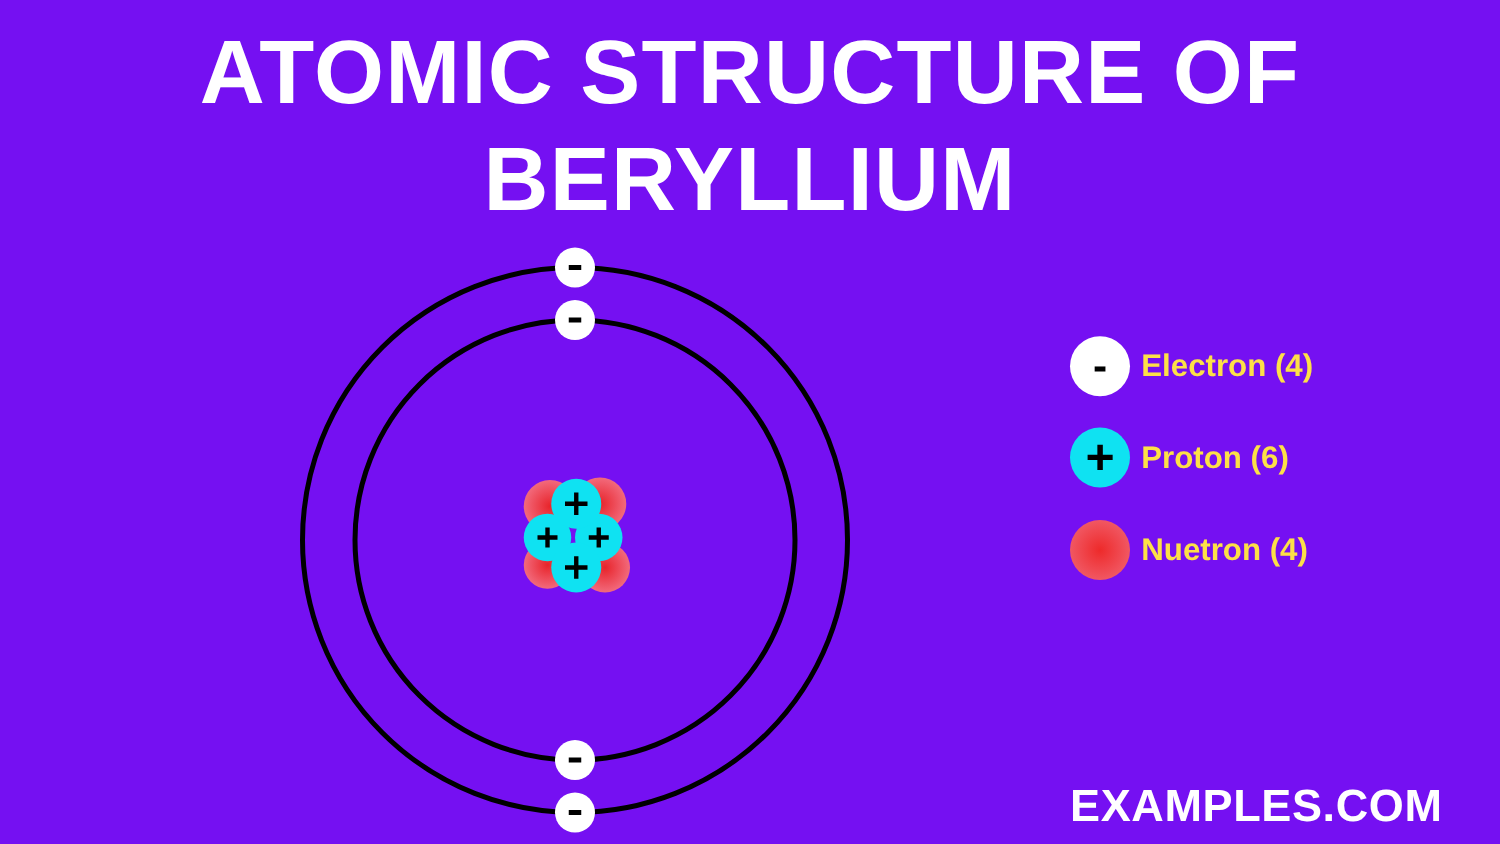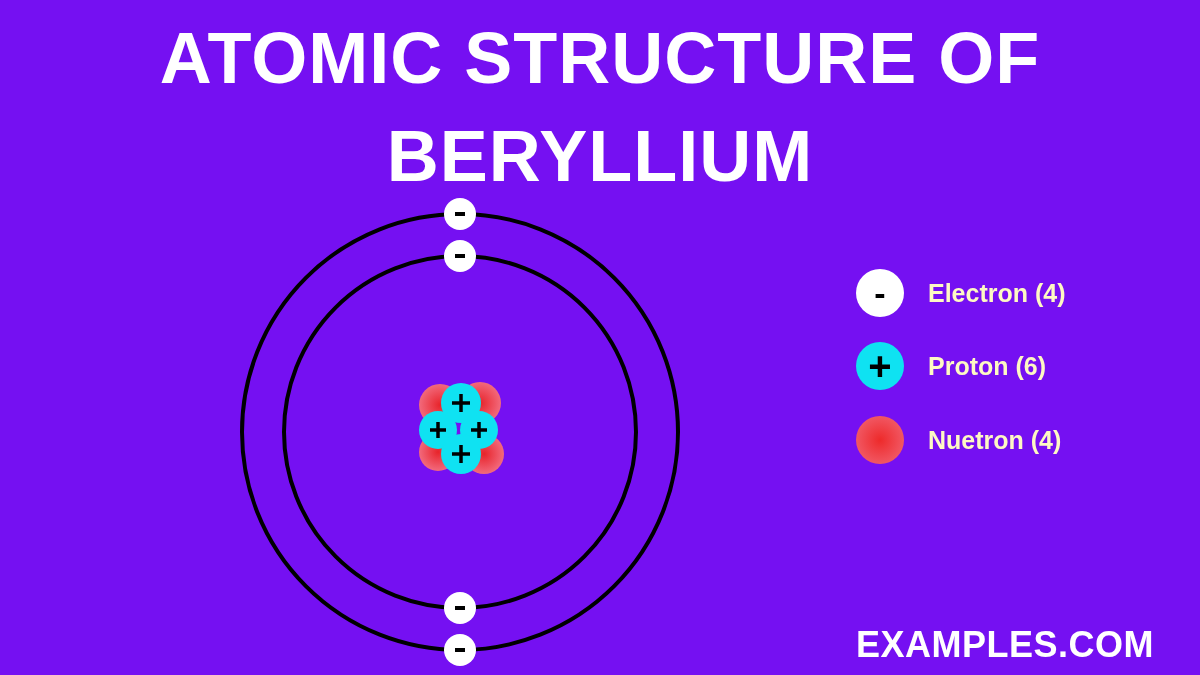--- a/index.html
+++ b/index.html
@@ -1,22 +1,22 @@
 <!DOCTYPE html>
 <html><head>
 <meta charset="utf-8">
 <style>
   html, body { margin:0; padding:0; }
   body { width:1200px; height:675px; overflow:hidden; background:#7510f2; position:relative; font-family:"Liberation Sans", sans-serif; }
   .title { position:absolute; left:0; width:1200px; text-align:center; color:#fff; font-weight:bold; font-size:72px; letter-spacing:1px; line-height:1; }
   #t1 { top:22px; }
-  #t2 { top:108px;margin-top:12px; }
+  #t2 { top:108px; }
   svg.diagram { position:absolute; left:0; top:0; }
   .legend-item { position:absolute; left:856px; display:flex; align-items:center; }
-  .legend-label { color:#fef9c3; font-weight:bold; font-size:25px; margin-left:24px; }
+  .legend-label { color:#fde047; font-weight:bold; font-size:25px; margin-left:9px; }
   .leg-icon { width:48px; height:48px; border-radius:50%; display:flex; align-items:center; justify-content:center; font-weight:bold; color:#000; }
   .leg-e { background:#fff; font-size:34px; }
   .leg-p { background:#0fe2f2; font-size:40px; }
   .leg-n { background:radial-gradient(circle, #ee2a2a 0%, #f26a7a 100%); }
   .footer { position:absolute; left:856px; top:624px; color:#fff; font-weight:bold; font-size:36px; letter-spacing:0.5px; }
 </style>
 </head>
 <body>
 
 <div id="t1" class="title">ATOMIC STRUCTURE OF</div>

